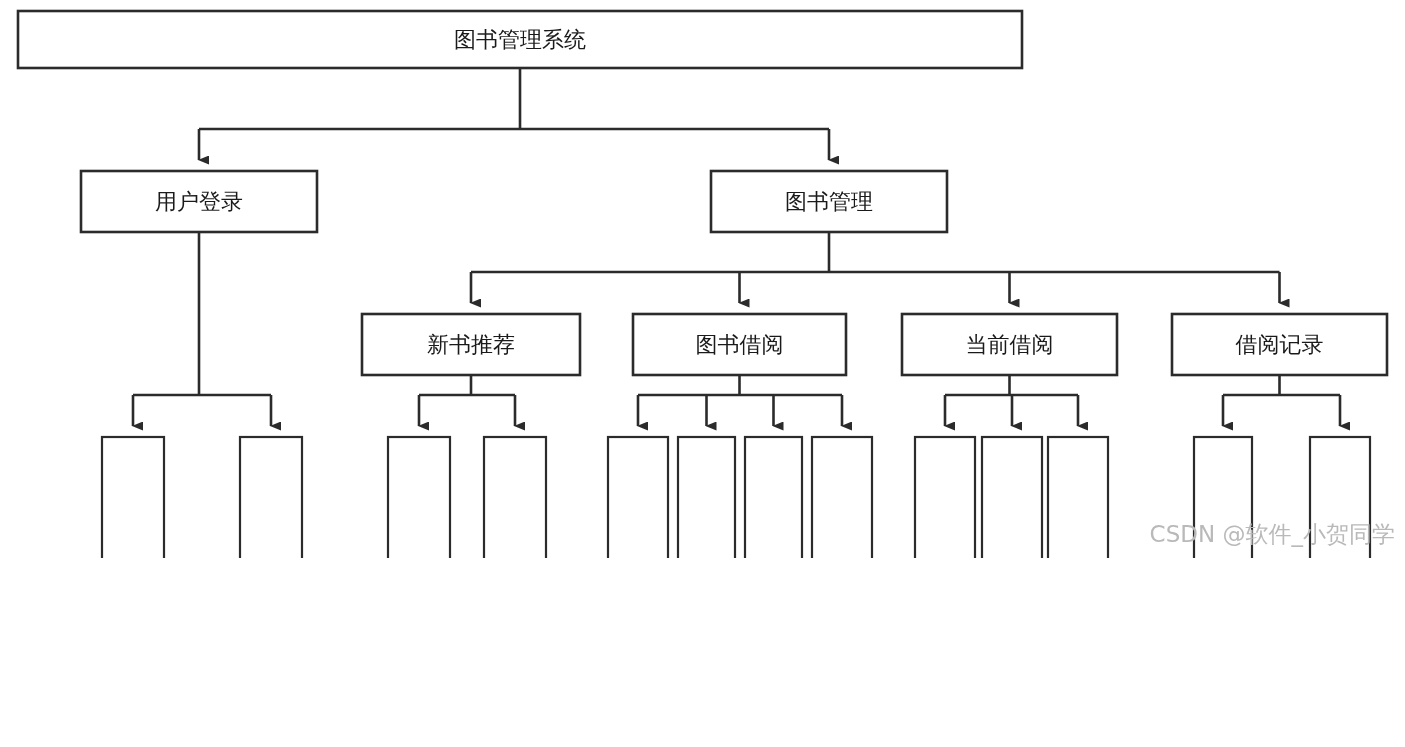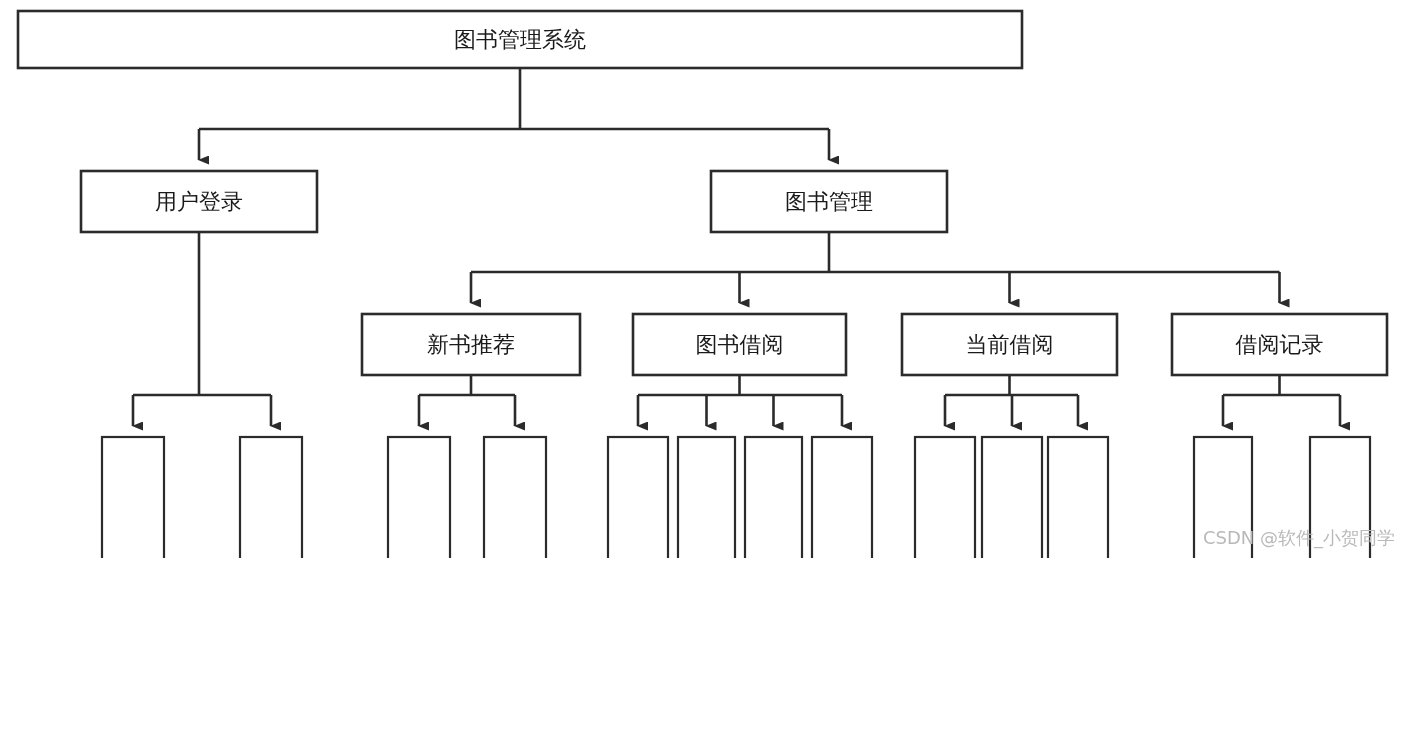--- a/index.html
+++ b/index.html
@@ -59,21 +59,21 @@
     display: flex;
     align-items: flex-start;
     justify-content: center;
     letter-spacing: 1px;
   }
   .watermark {
     position: absolute;
     right: 10px;
     bottom: 8px;
     font-family: "DejaVu Sans", "Liberation Sans", sans-serif;
-    font-size: 18px;
+    font-size: 23px;
     color: #b9b9b9;
     white-space: nowrap;
     user-select: none;
   }
 </style>
 </head>
 <body>
 
 <div id="diagram-root">
 

